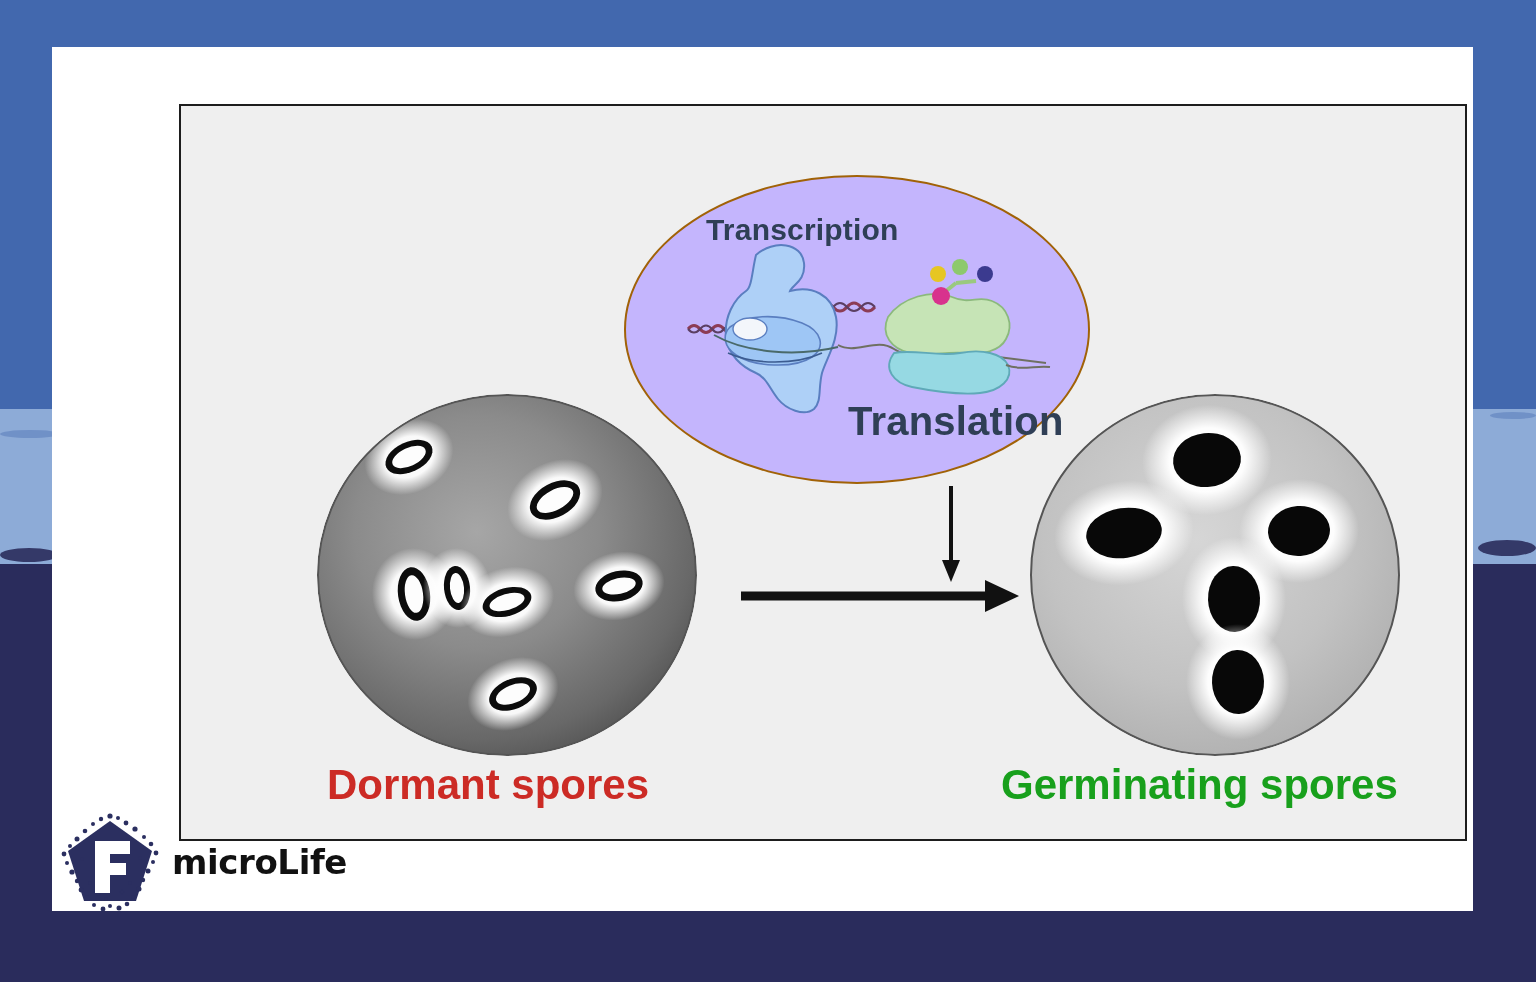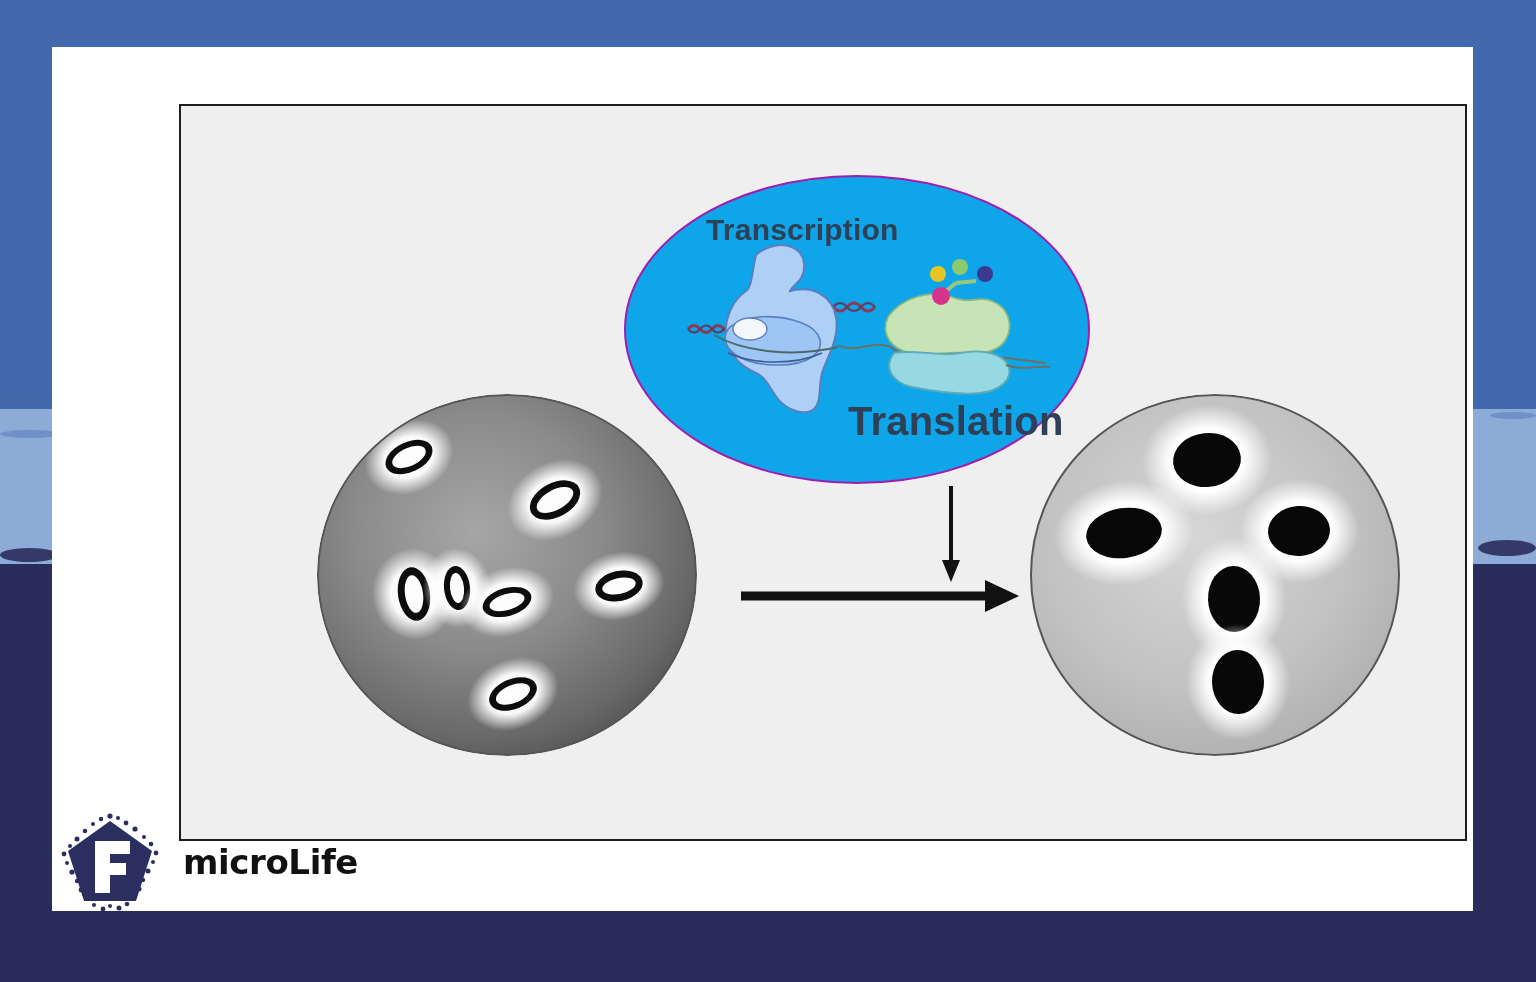--- a/index.html
+++ b/index.html
@@ -25,22 +25,22 @@
 
   
   #figure-panel{
     position:absolute;left:127px;top:57px;width:1288px;height:737px;
     background:#efefef;border:2px solid #1d1d1d;box-sizing:border-box;
   }
 
   
   #process-ellipse{
     position:absolute;left:443px;top:69px;width:462px;height:305px;
-    border:2px solid #a21caf;border-radius:50%;
-    background:#0ea5e9;
+    border:2px solid #a16207;border-radius:50%;
+    background:#c4b5fd;
   }
   .proc-label{
     position:absolute;font-weight:bold;color:#2f3f56;
     letter-spacing:.2px;white-space:nowrap;
   }
   #transcription-label{left:80px;top:36px;font-size:30px;}
   #translation-label{left:222px;top:222px;font-size:40px;}
 
   
   #down-arrow{position:absolute;left:750px;top:380px;width:40px;height:98px;}
@@ -55,21 +55,21 @@
   
   .spore-caption{
     position:absolute;font-weight:bold;white-space:nowrap;font-size:42px;
   }
   #dormant-caption{left:146px;top:655px;color:#cc2b25;}
   #germinating-caption{left:820px;top:655px;color:#18a01c;}
 
   
   #logo-row{
     position:absolute;left:8px;top:765px;height:100px;
-    display:flex;align-items:center;gap:23px;
+    display:flex;align-items:center;gap:12px;
   }
   #logo-mark{width:100px;height:98px;position:relative;}
   #logo-text{
     font-family:"DejaVu Sans", sans-serif;
     font-weight:bold;font-size:34px;color:#111;letter-spacing:-.4px;
   }
 </style>
 </head>
 <body>
 
@@ -257,21 +257,23 @@
         </g>
 
         <g transform="translate(209,288) rotate(-2)">
           <ellipse cx="0" cy="0" rx="52" ry="58" fill="url(#germHalo)"></ellipse>
           <ellipse cx="0" cy="0" rx="26" ry="32" fill="#080808"></ellipse>
         </g>
         <ellipse cx="186" cy="181" rx="184" ry="180" fill="none" stroke="#555" stroke-width="2"></ellipse>
       </svg>
     </div>
 
-
+    <span class="spore-caption" id="dormant-caption">Dormant spores</span>
+
+    <span class="spore-caption" id="germinating-caption">Germinating spores</span>
   </div>
 
   <div id="logo-row">
     <svg id="logo-mark" viewBox="0 0 100 98">
 
       <g fill="#2b2f60">
         <polygon points="50,8 92,38 76,88 24,88 8,38"></polygon>
 
         <circle cx="50" cy="3" r="2.6"></circle>
           <circle cx="58" cy="5" r="2"></circle>

